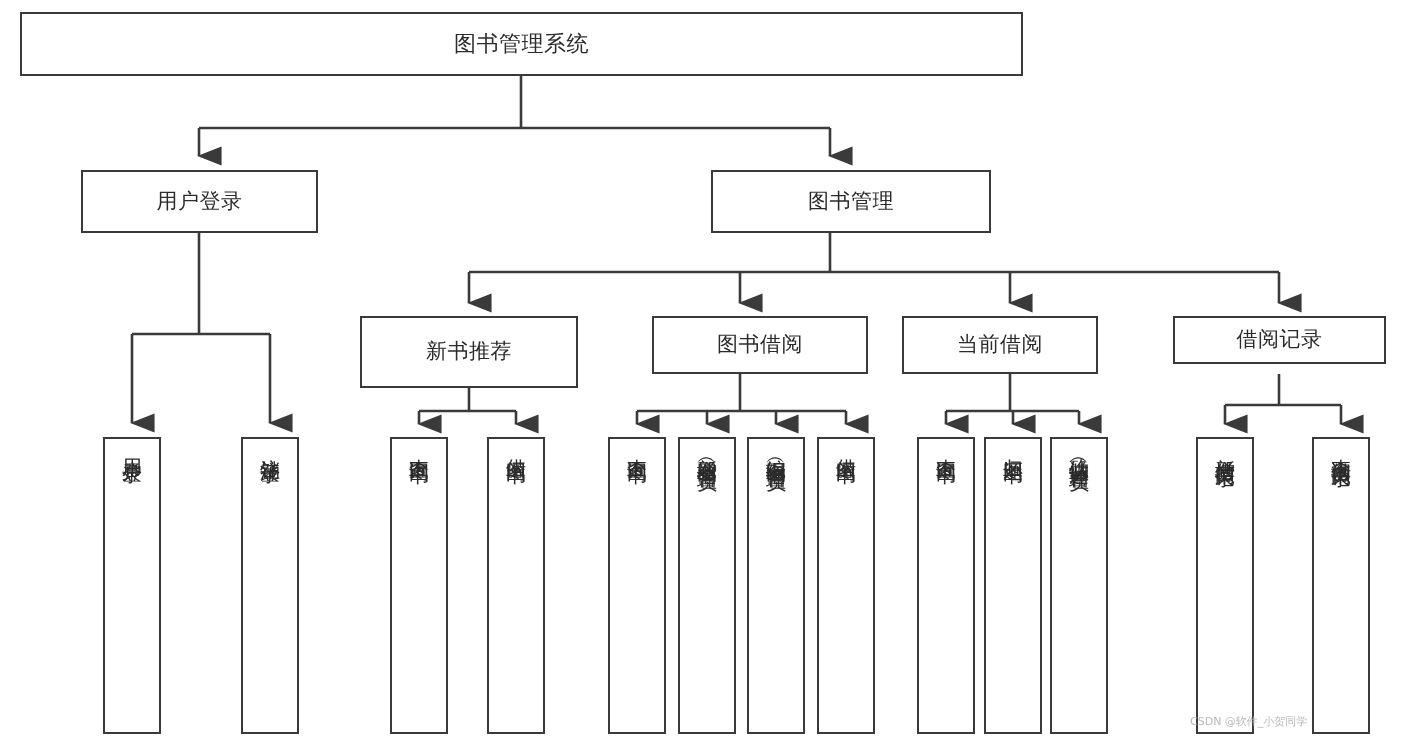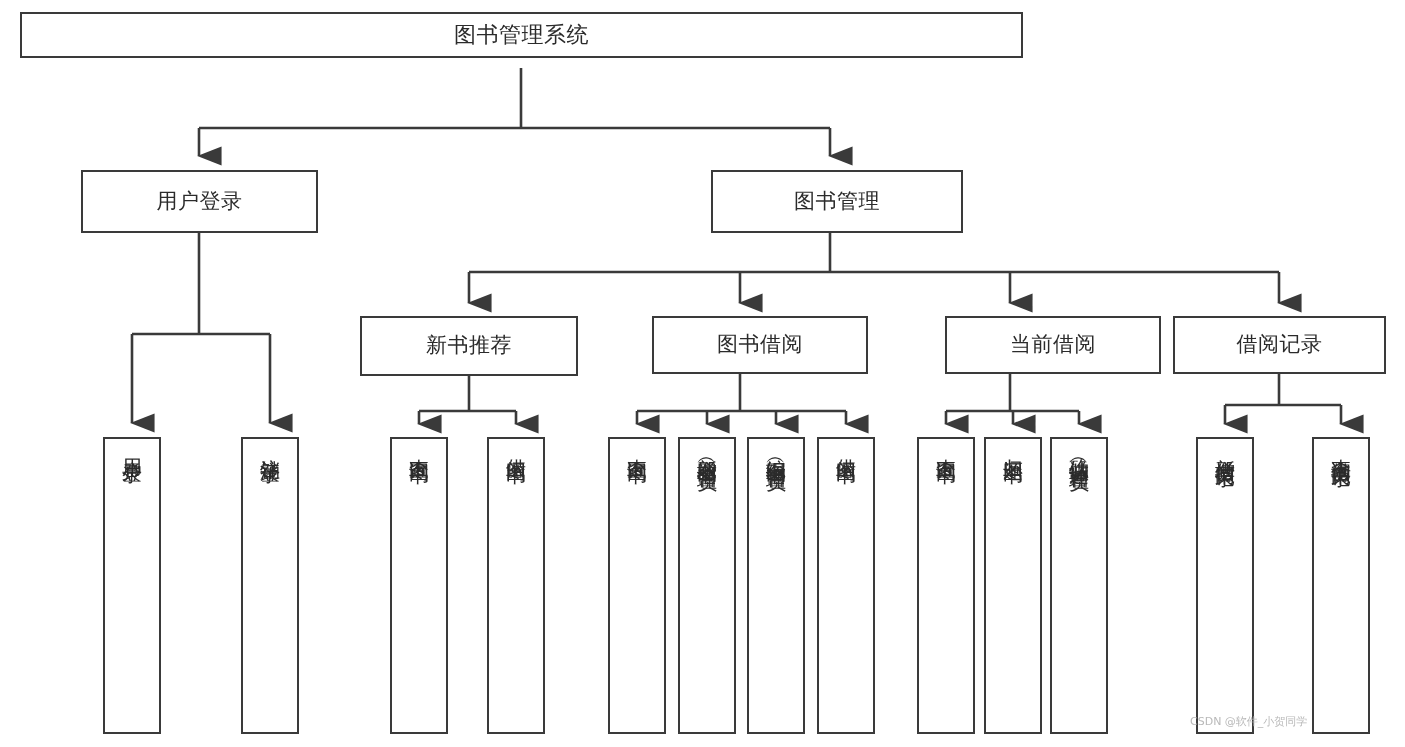--- a/index.html
+++ b/index.html
@@ -123,41 +123,41 @@
       <path d="M 1013 411 L 1013 424" marker-end="url(#arrowdown)"></path>
       <path d="M 1079 411 L 1079 424" marker-end="url(#arrowdown)"></path>
 
       <path d="M 1279 374 L 1279 405"></path>
       <path d="M 1225 405 L 1341 405"></path>
       <path d="M 1225 405 L 1225 424" marker-end="url(#arrowdown)"></path>
       <path d="M 1341 405 L 1341 424" marker-end="url(#arrowdown)"></path>
     </g>
   </svg>
 
-  <div class="node horiz root" style="left:20px; top:12px; width:1003px; height:46px;">
+  <div class="node horiz root" style="left:20px; top:12px; width:1003px; height:64px;">
     <span class="label">图书管理系统</span>
   </div>
 
   <div class="node horiz" style="left:81px; top:170px; width:237px; height:63px;">
     <span class="label">用户登录</span>
   </div>
-  <div class="node horiz" style="left:711px; top:170px; width:252px; height:63px;">
+  <div class="node horiz" style="left:711px; top:170px; width:280px; height:63px;">
     <span class="label">图书管理</span>
   </div>
 
-  <div class="node horiz" style="left:360px; top:316px; width:218px; height:60px;">
+  <div class="node horiz" style="left:360px; top:316px; width:218px; height:72px;">
     <span class="label">新书推荐</span>
   </div>
   <div class="node horiz" style="left:632px; top:316px; width:216px; height:58px;margin-left:20px;">
     <span class="label">图书借阅</span>
   </div>
-  <div class="node horiz" style="left:902px; top:316px; width:216px; height:58px;margin-left:43px;">
+  <div class="node horiz" style="left:902px; top:316px; width:196px; height:58px;">
     <span class="label">当前借阅</span>
   </div>
-  <div class="node horiz" style="left:1173px; top:316px; width:213px; height:58px;">
+  <div class="node horiz" style="left:1173px; top:316px; width:213px; height:48px;">
     <span class="label">借阅记录</span>
   </div>
 
   <div class="node vert" style="left:103px; top:437px; width:58px; height:297px;">
     <span class="label">用户登录</span>
   </div>
   <div class="node vert" style="left:241px; top:437px; width:58px; height:297px;">
     <span class="label">注销登录</span>
   </div>
   <div class="node vert" style="left:390px; top:437px; width:58px; height:297px;">

